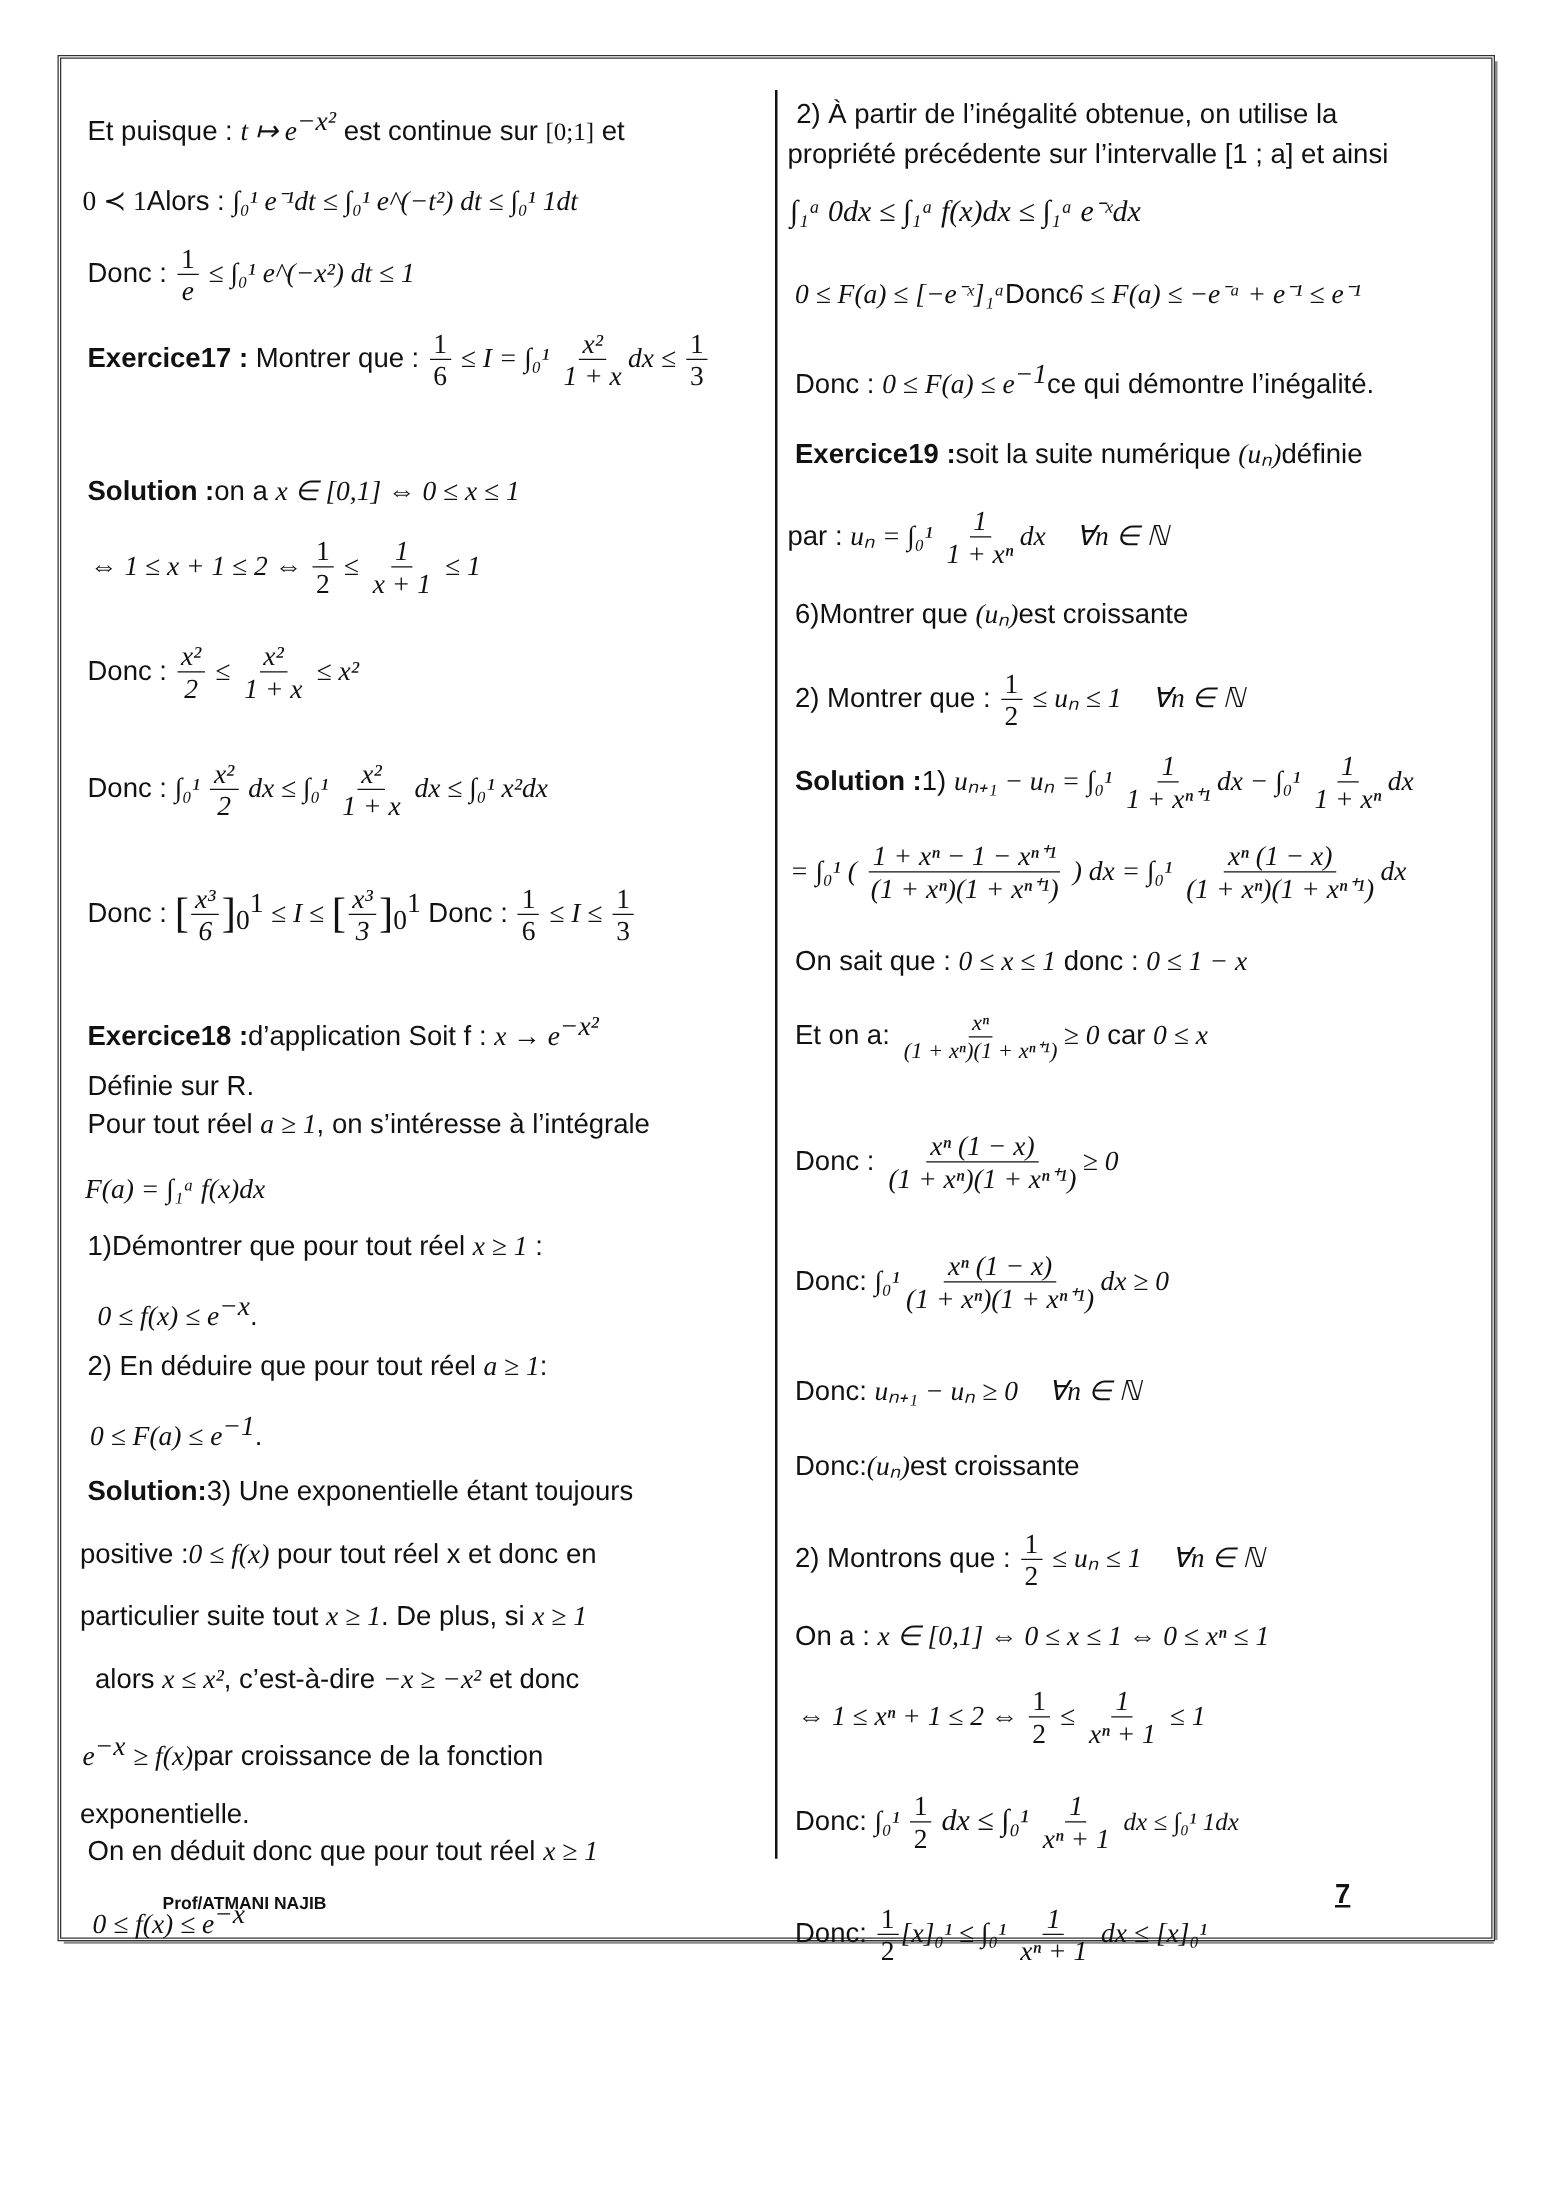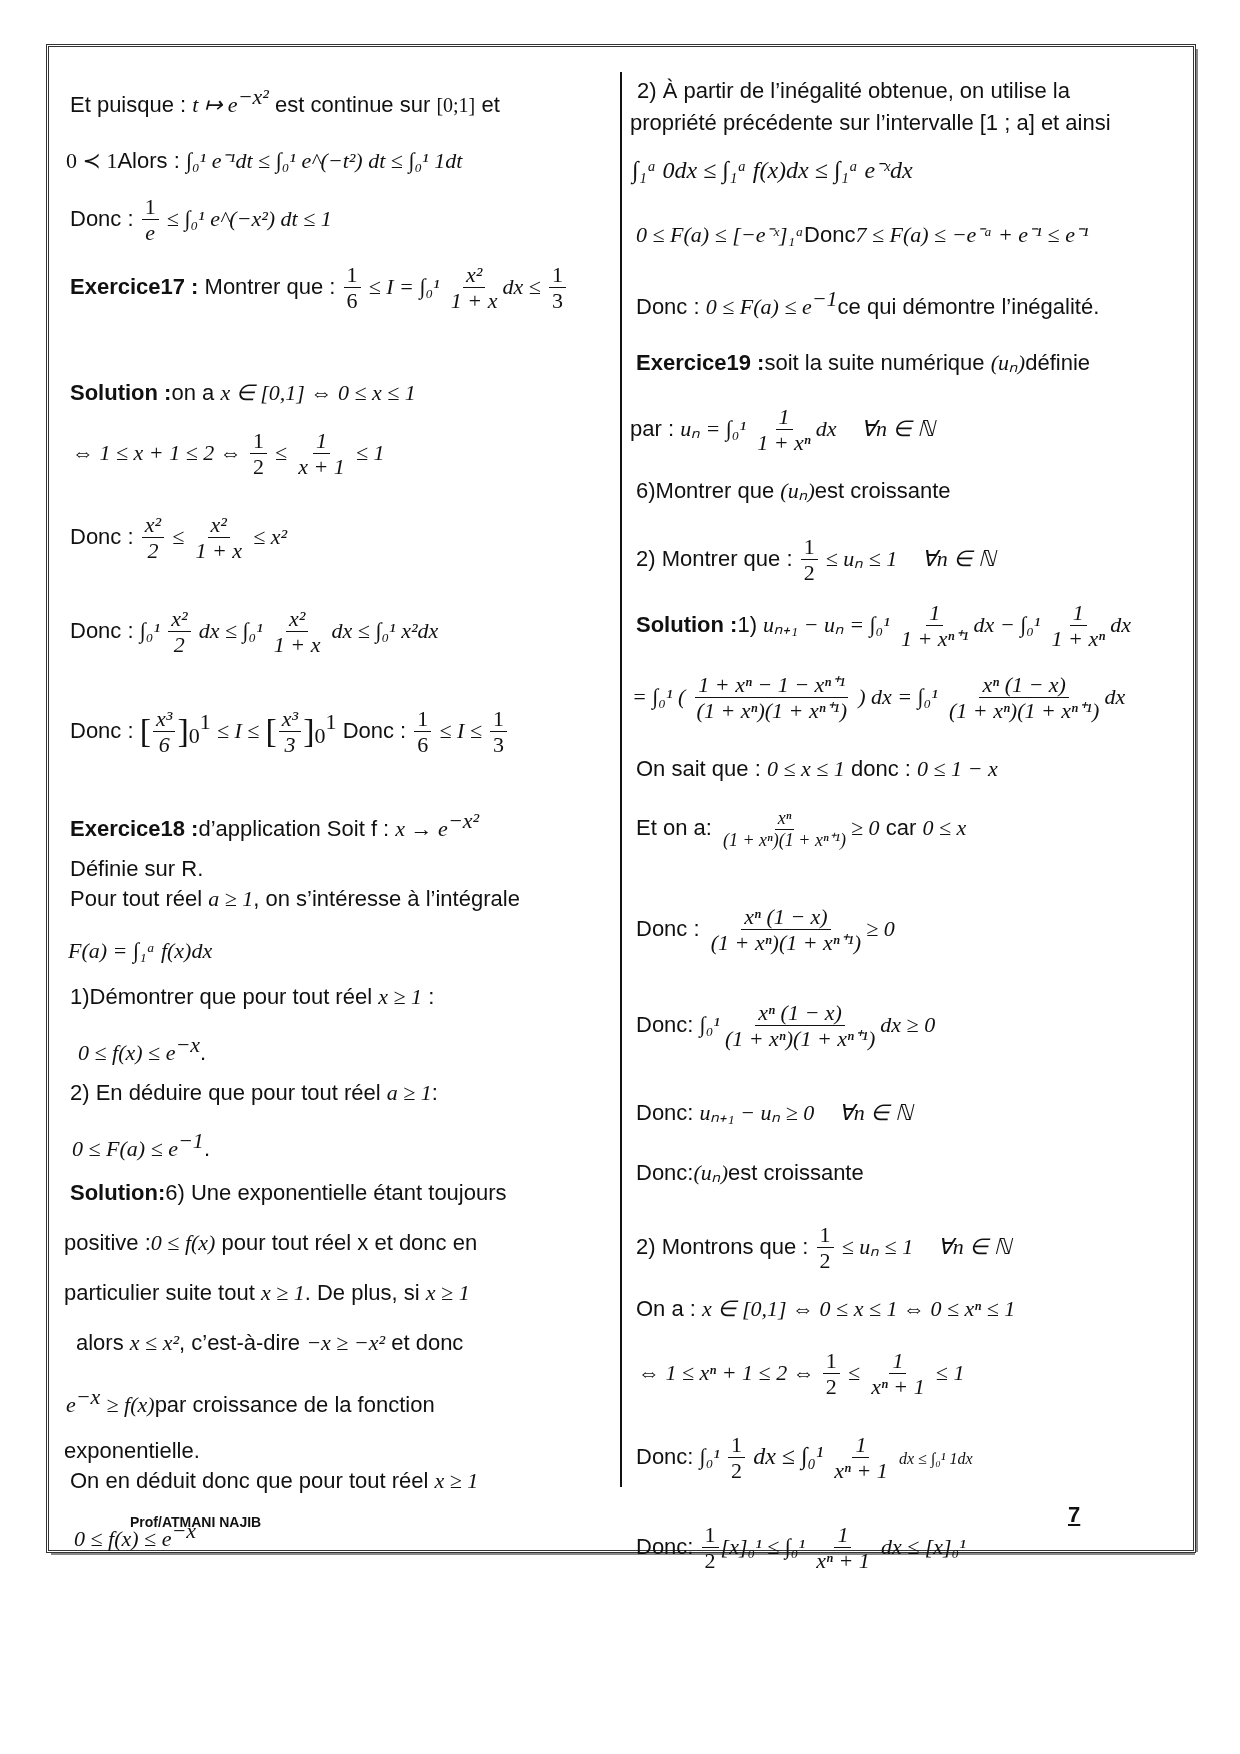--- a/index.html
+++ b/index.html
@@ -172,21 +172,21 @@
   <div class="line" style="left:70px;top:1080px">
     <span>2) En déduire que pour tout réel</span>
     <span class="m">a ≥ 1</span><span>:</span>
   </div>
 
   <div class="line" style="left:72px;top:1128px">
     <span class="m">0 ≤ F(a) ≤ e</span><sup class="m">−1</sup><span>.</span>
   </div>
 
   <div class="line" style="left:70px;top:1180px">
-    <b>Solution:</b><span>6) Une exponentielle étant toujours</span>
+    <b>Solution:</b><span>3) Une exponentielle étant toujours</span>
   </div>
 
   <div class="line" style="left:64px;top:1230px">
     <span>positive :</span><span class="m">0 ≤ f(x)</span>
     <span>pour tout réel x et donc en</span>
   </div>
 
   <div class="line" style="left:64px;top:1280px">
     <span>particulier suite tout</span>
     <span class="m">x ≥ 1</span><span>. De plus, si</span>
@@ -223,21 +223,21 @@
   <div class="line" style="left:637px;top:78px">
     <span>2) À partir de l’inégalité obtenue, on utilise la</span>
   </div>
   <div class="line" style="left:630px;top:110px">
     <span>propriété précédente sur l’intervalle [1 ; a] et ainsi</span>
   </div>
   <div class="line" style="left:632px;top:156px">
     <span class="m" style="font-size:24px">∫₁ᵃ 0dx ≤ ∫₁ᵃ f(x)dx ≤ ∫₁ᵃ e⁻ˣdx</span>
   </div>
   <div class="line" style="left:636px;top:222px">
-    <span class="m">0 ≤ F(a) ≤ [−e⁻ˣ]₁ᵃ</span><span>Donc</span><span class="m">7 ≤ F(a) ≤ −e⁻ᵃ + e⁻¹ ≤ e⁻¹</span>
+    <span class="m">0 ≤ F(a) ≤ [−e⁻ˣ]₁ᵃ</span><span>Donc</span><span class="m">6 ≤ F(a) ≤ −e⁻ᵃ + e⁻¹ ≤ e⁻¹</span>
   </div>
   <div class="line" style="left:636px;top:286px">
     <span>Donc :</span>
     <span class="m">0 ≤ F(a) ≤ e</span><sup class="m">−1</sup><span>ce qui démontre l’inégalité.</span>
   </div>
   <div class="line" style="left:636px;top:350px">
     <b>Exercice19 :</b><span>soit la suite numérique</span>
     <span class="m">(uₙ)</span><span>définie</span>
   </div>
   <div class="line" style="left:630px;top:404px">
@@ -354,21 +354,21 @@
     <span class="m">∫₀¹</span>
     <span class="frac">
         <span class="num">1</span>
         <span class="den">2</span>
       </span>
     <span class="m" style="font-size:24px">dx ≤ ∫₀¹</span>
     <span class="frac m">
         <span class="num">1</span>
         <span class="den">xⁿ + 1</span>
       </span>
-    <span class="m" style="font-size:16px">dx ≤ ∫₀¹ 1dx</span>
+    <span class="m" style="font-size:20px">dx ≤ ∫₀¹ 1dx</span>
   </div>
   <div class="line" style="left:636px;top:1522px">
     <span>Donc:</span>
     <span class="frac">
         <span class="num">1</span>
         <span class="den">2</span>
       </span><span class="m">[x]₀¹ ≤ ∫₀¹</span>
     <span class="frac m">
         <span class="num">1</span>
         <span class="den">xⁿ + 1</span>

